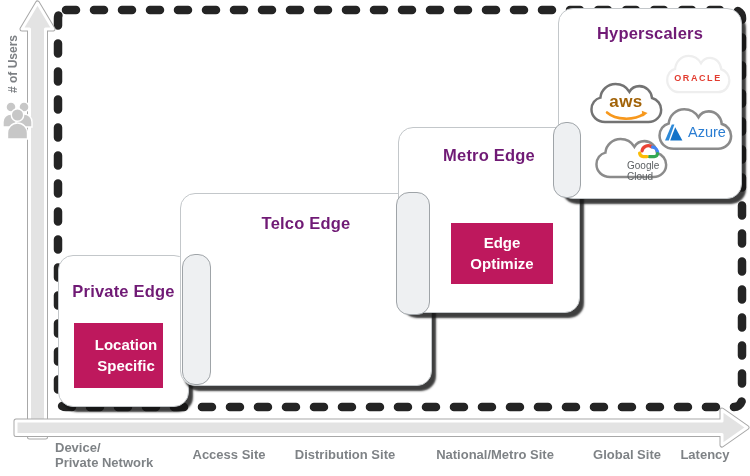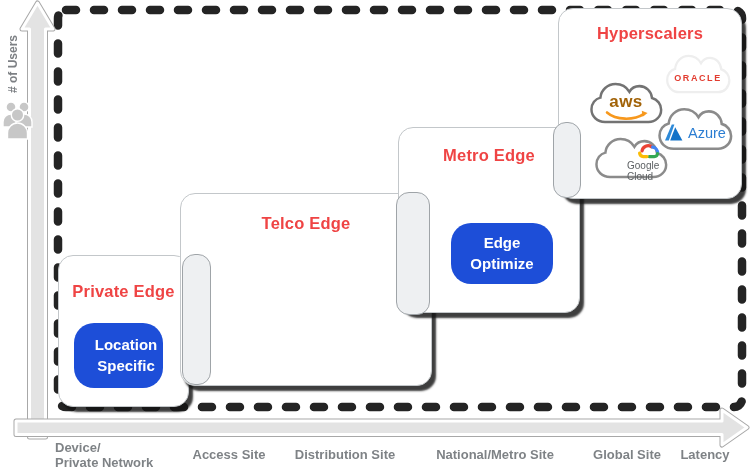--- a/index.html
+++ b/index.html
@@ -21,24 +21,24 @@
     text-align:center;z-index:1;white-space:nowrap;
   }
   .x-label.device{top:440px;text-align:left;line-height:15px;white-space:normal;}
 
   
   .tier{
     position:absolute;background:#ffffff;border:1.5px solid #c3c7ca;border-radius:15px;
     box-shadow:4px 5px 2px rgba(20,20,20,.82);
   }
   .tier-title{
-    text-align:center;font-size:16.5px;font-weight:700;color:#ef4444;letter-spacing:.2px;
+    text-align:center;font-size:16.5px;font-weight:700;color:#701a75;letter-spacing:.2px;
   }
   .pill{
-    position:absolute;background:#1d4ed8;border-radius:20px;
+    position:absolute;background:#be185d;border-radius:0;
     display:flex;align-items:center;justify-content:center;text-align:center;
     color:#ffffff;font-size:15px;font-weight:600;line-height:1.35;padding:2px 6px;box-sizing:border-box;
   }
   .tier-private{left:58px;top:255px;width:129px;height:150px;z-index:2;}
   .tier-private .tier-title{margin-top:26px;}
   .tier-telco{left:180px;top:193px;width:250px;height:191px;z-index:3;}
   .tier-telco .tier-title{margin-top:20px;}
   .tier-metro{left:398px;top:127px;width:180px;height:184px;z-index:4;}
   .tier-metro .tier-title{margin-top:18px;}
   .tier-hyper{left:558px;top:8px;width:182px;height:189px;z-index:5;}
@@ -68,21 +68,21 @@
   .cloud-azure{left:98px;top:95px;width:76px;height:50px;}
   .cloud-google{left:35px;top:125px;width:74px;height:48px;}
 
   .stroke-aws{fill:#ffffff;stroke:#737373;stroke-width:4;}
   .stroke-oracle{fill:#ffffff;stroke:#eeeeee;stroke-width:4;}
   .stroke-azure{fill:#ffffff;stroke:#8b8b8b;stroke-width:4;}
   .stroke-google{fill:#ffffff;stroke:#8b8b8b;stroke-width:4;}
 
   .aws-word{font-size:17px;font-weight:700;color:#a16207;letter-spacing:.5px;line-height:1;margin-top:9px;}
   .oracle-word{font-size:9px;font-weight:700;color:#e23c30;letter-spacing:1.6px;margin-top:8px;}
-  .azure-row{display:flex;align-items:center;gap:5px;margin-top:7px;}
+  .azure-row{display:flex;align-items:flex-start;gap:5px;margin-top:7px;}
   .azure-word{font-size:14.5px;font-weight:400;color:#2a7dd2;}
   .google-word{font-size:10px;font-weight:400;color:#5c6063;margin-top:1px;}
 </style>
 </head>
 <body>
 
 <div class="stage">
 
   <svg class="underlay" width="750" height="476" viewBox="0 0 750 476">
 

